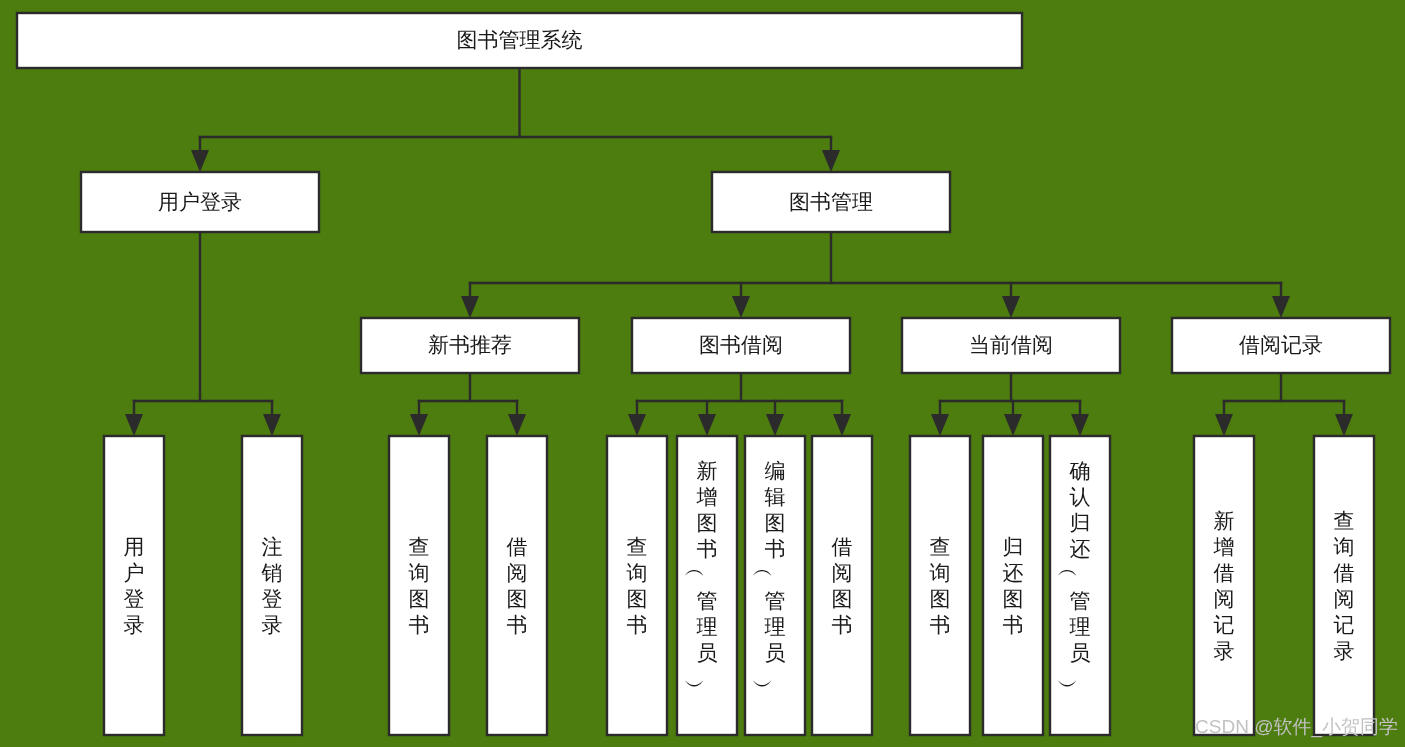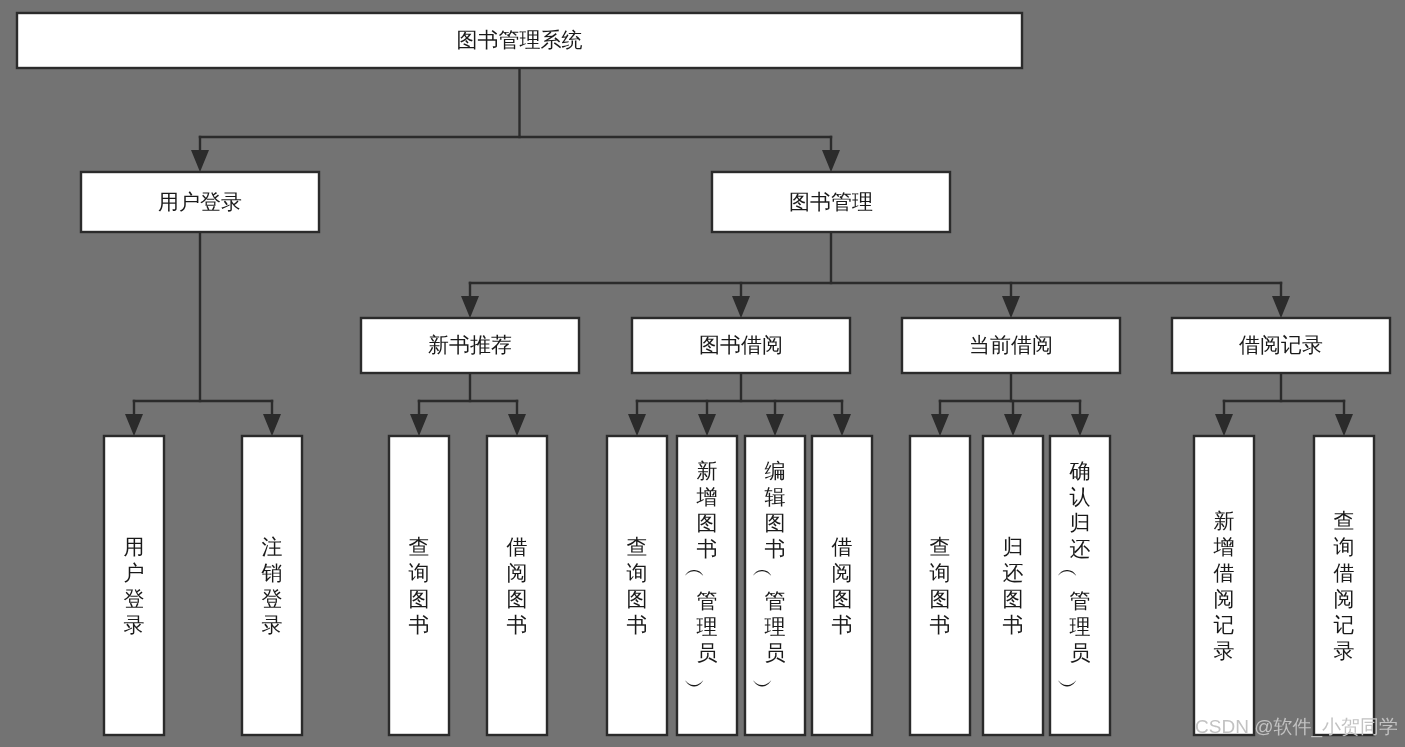--- a/index.html
+++ b/index.html
@@ -10,21 +10,21 @@
   body {
     width: 1405px;
     height: 747px;
     overflow: hidden;
     font-family: "Liberation Sans", "DejaVu Sans", sans-serif;
   }
   #diagram-root {
     position: relative;
     width: 1405px;
     height: 747px;
-    background: #737373;
+    background: #4d7c0f;
   }
   svg.diagram-canvas {
     position: absolute;
     left: 0;
     top: 0;
     width: 1405px;
     height: 747px;
     display: block;
   }
   .node-box {

